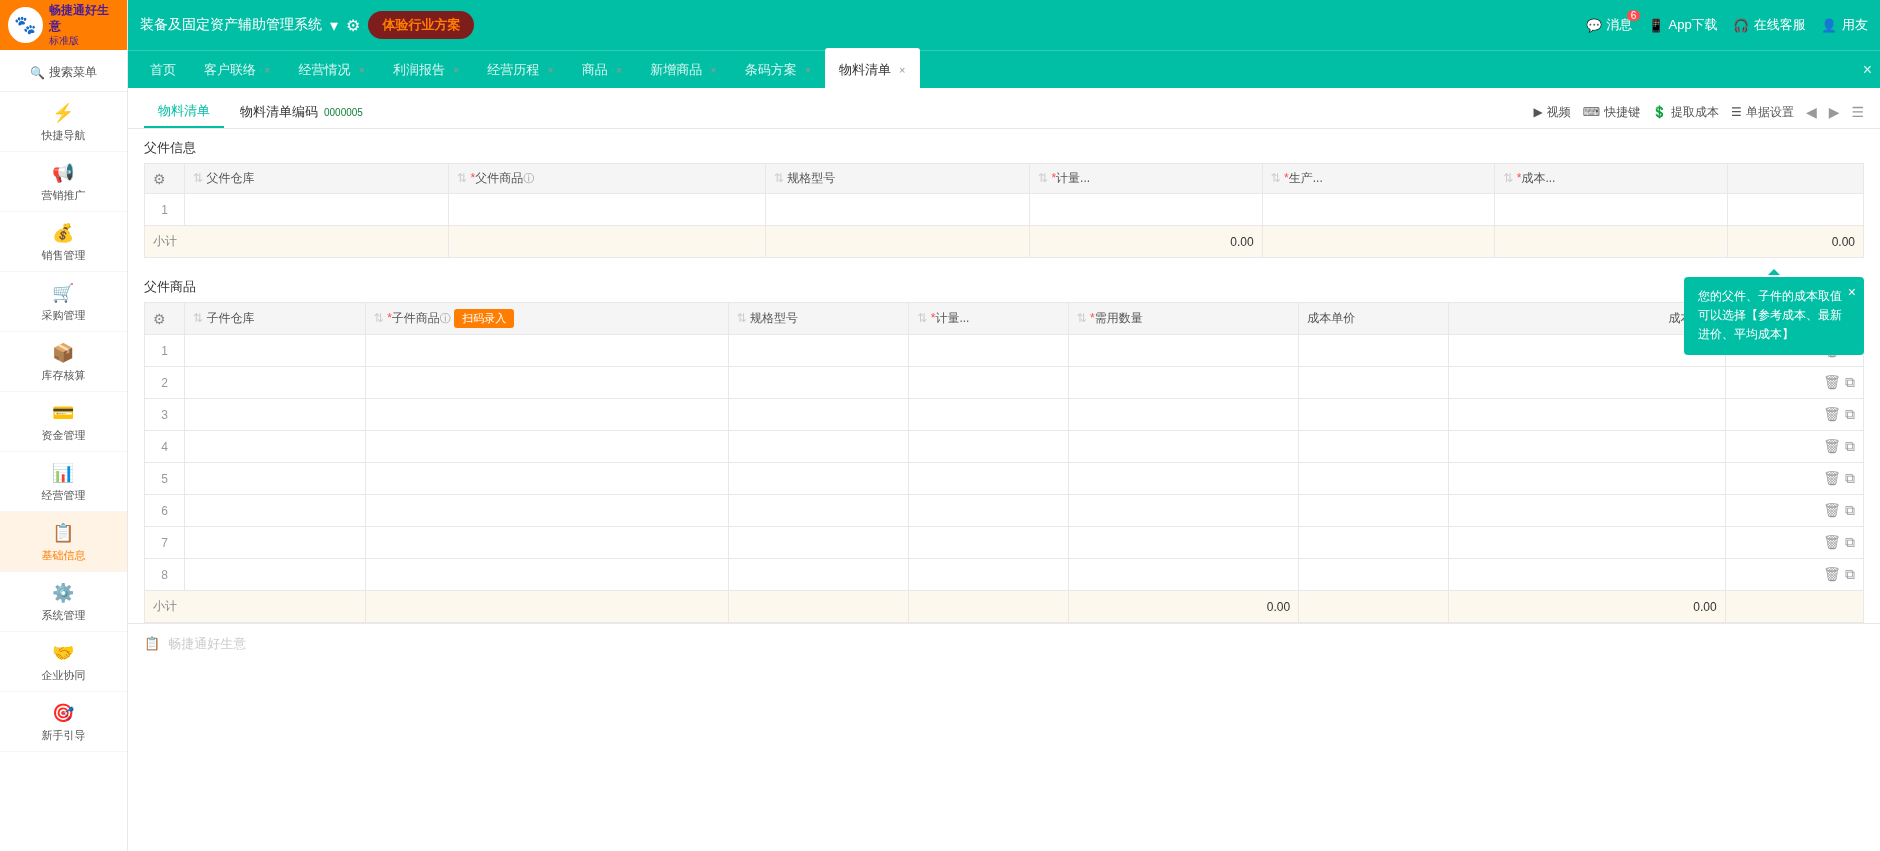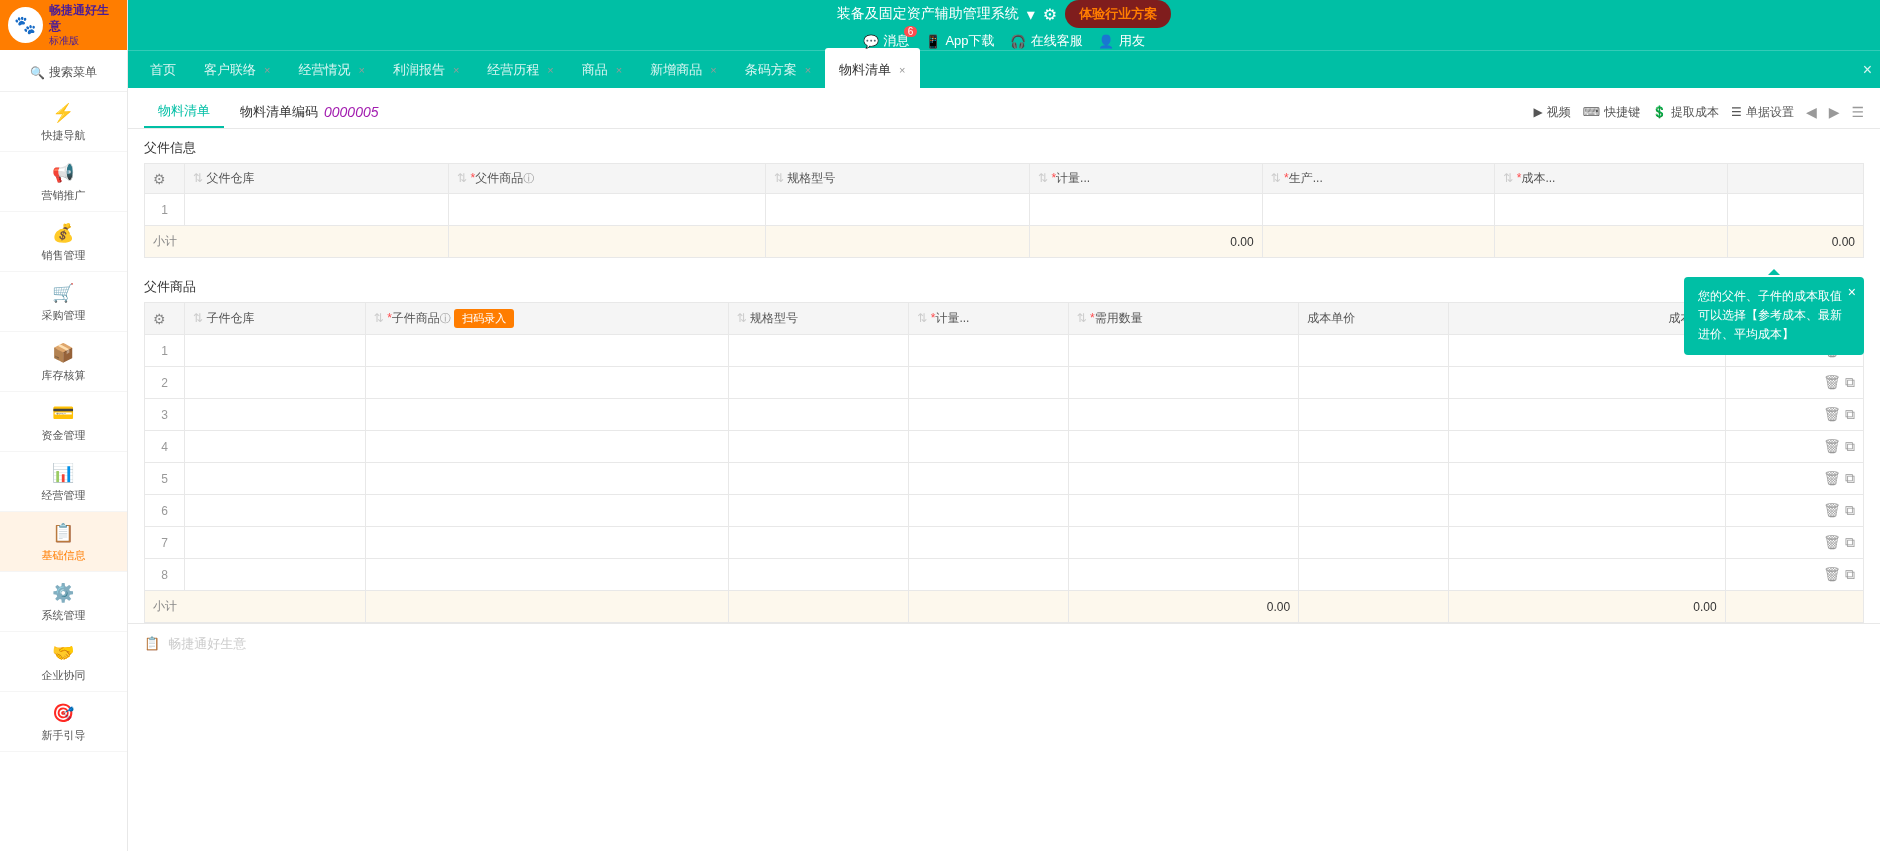--- a/index.html
+++ b/index.html
@@ -15,21 +15,21 @@
     .sidebar-search-btn { display: flex; align-items: center; gap: 4px; color: #555; font-size: 12px; cursor: pointer; padding: 4px 8px; }
     .sidebar-nav-item { display: flex; flex-direction: column; align-items: center; padding: 10px 4px 8px; cursor: pointer; color: #555; font-size: 11px; gap: 4px; border-bottom: 1px solid #f5f5f5; }
     .sidebar-nav-item.active { background: #fff3e6; color: #ff7d00; }
     .nav-icon { font-size: 18px; }
     .sidebar-nav-item span:last-child { font-size: 11px; }
 
     
     .main { flex: 1; display: flex; flex-direction: column; overflow: hidden; }
 
     
-    .top-header { background: #00bfa5; display: flex; align-items: center; justify-content: space-between; padding: 0 12px; height: 50px; flex-shrink: 0; flex-direction: column; }
+    .top-header { background: #00bfa5; display: flex; align-items: center; justify-content: space-between; padding: 0 12px; height: 50px; flex-shrink: 0; }
     .top-header-left { display: flex; align-items: center; gap: 8px; }
     .system-title { color: #fff; font-size: 14px; }
     .header-dropdown { color: #fff; font-size: 16px; cursor: pointer; }
     .header-gear { color: #fff; font-size: 16px; cursor: pointer; }
     .trial-btn { background: #7f1d1d; color: #ff7d00; border: none; border-radius: 16px; padding: 5px 14px; font-size: 13px; cursor: pointer; font-weight: bold; }
     .top-header-right { display: flex; align-items: center; gap: 16px; color: #fff; font-size: 13px; }
     .header-action { display: flex; align-items: center; gap: 4px; cursor: pointer; position: relative; }
     .badge { background: #ff4d4f; color: #fff; border-radius: 8px; font-size: 10px; padding: 0 4px; position: absolute; top: -6px; right: -8px; }
 
     
@@ -40,21 +40,21 @@
     .nav-tab-close-all { color: rgba(255,255,255,0.85); margin-left: auto; font-size: 16px; cursor: pointer; }
 
     
     .content { flex: 1; background: #fff; overflow-y: auto; overflow-x: hidden; padding: 0; position: relative; }
 
     
     .sub-tabs { display: flex; align-items: center; padding: 8px 16px 0; border-bottom: 1px solid #e8e8e8; background: #fff; flex-shrink: 0; }
     .sub-tab { padding: 6px 14px; font-size: 13px; cursor: pointer; color: #666; border-bottom: 2px solid transparent; }
     .sub-tab.active { color: #00bfa5; border-bottom: 2px solid #00bfa5; font-weight: 500; }
     .sub-tab-code { color: #333; font-size: 13px; padding: 6px 0 6px 16px; }
-    .sub-tab-number { color: #a21caf; font-size: 14px; font-style: italic; }
+    .sub-tab-number { color: #15803d; font-size: 10px; }
     .sub-tab-right { margin-left: auto; display: flex; align-items: center; gap: 12px; color: #555; font-size: 12px; }
     .sub-tab-right-item { display: flex; align-items: center; gap: 4px; cursor: pointer; }
 
     
     .section { padding: 10px 16px 0; }
     .section-title { font-size: 13px; font-weight: 500; color: #333; margin-bottom: 6px; }
 
     
     .data-table { width: 100%; border-collapse: collapse; font-size: 12px; }
     .data-table th { background: #f5f5f5; padding: 6px 8px; text-align: left; border: 1px solid #e8e8e8; color: #555; font-weight: normal; white-space: nowrap; }

